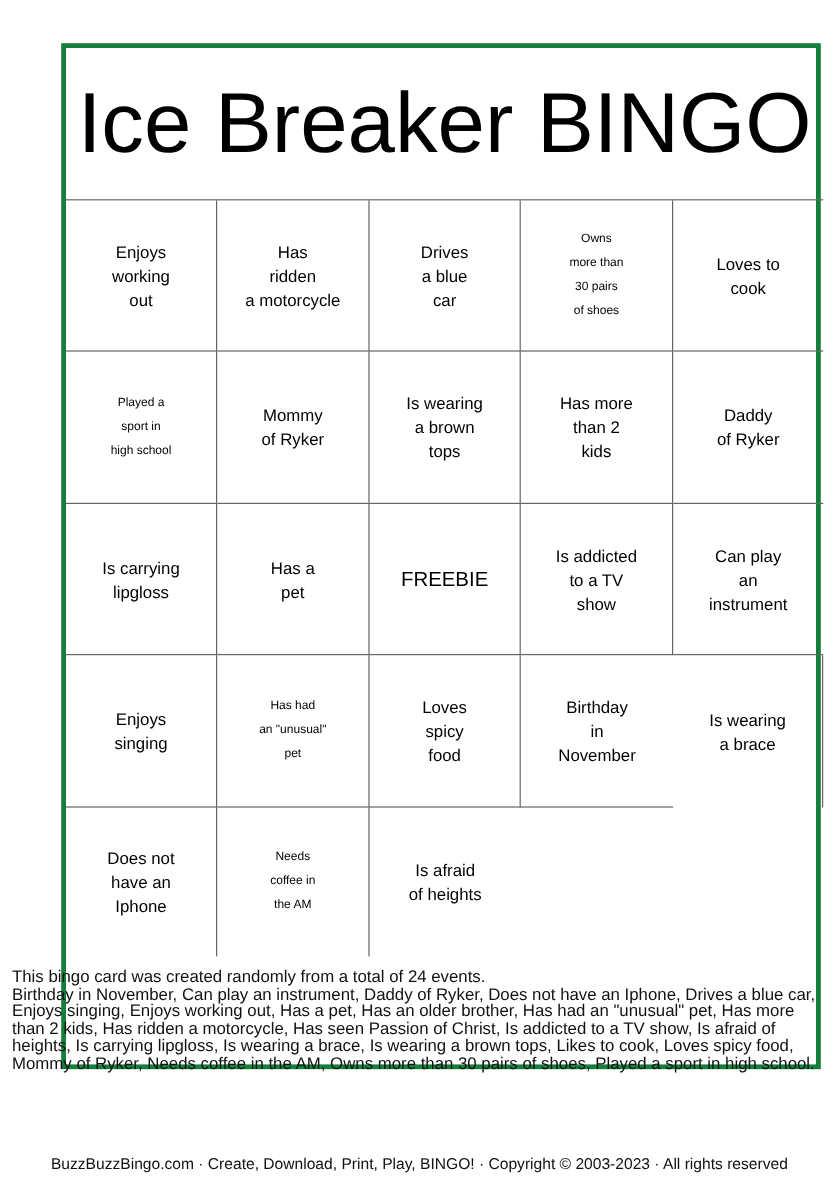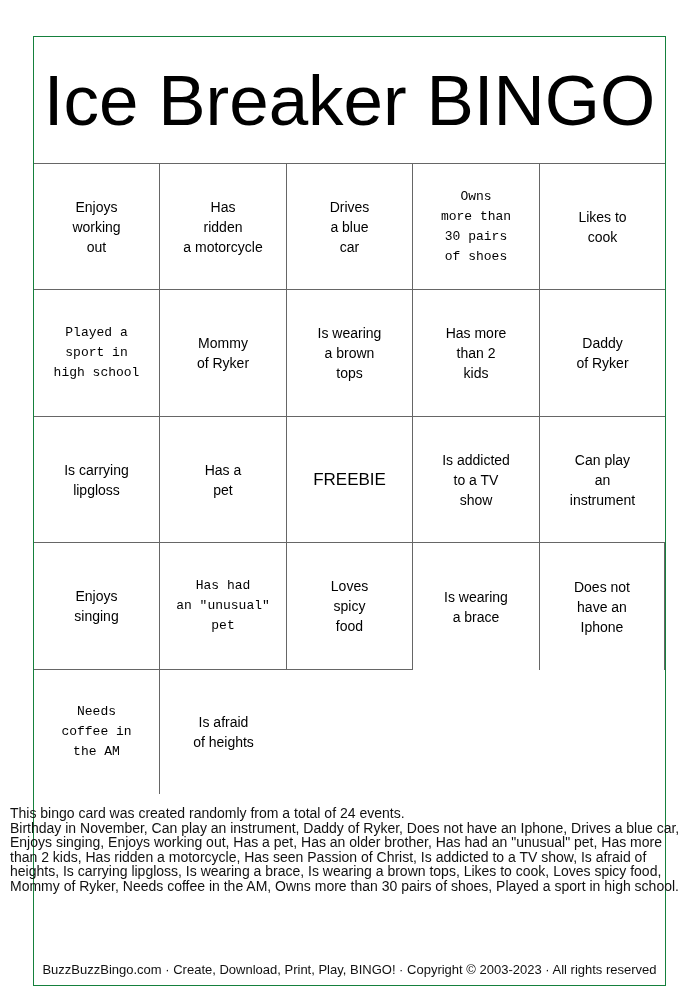--- a/index.html
+++ b/index.html
@@ -10,25 +10,25 @@
     body {
       width: 699px;
       height: 989px;
       position: relative;
       font-family: "Liberation Sans", sans-serif;
       color: #000000;
       overflow: hidden;
     }
     .card {
       position: absolute;
-      left: 33px;
+      left: 51px;
       top: 36px;
       width: 633px;
-      height: 950px;
-      border: 1px solid #15803d;
+      height: 855px;
+      border: 4px solid #15803d;
       box-sizing: border-box;
     }
     .title {
       position: absolute;
       left: 0;
       top: 0;
       width: 631px;
       height: 126px;
       border-bottom: 1px solid #666666;
       display: flex;
@@ -60,23 +60,22 @@
       padding: 0 4px;
     }
     .cell.last-col { border-right: none; }
     .cell.last-row { border-bottom: none; }
     .cell-text {
       font-size: 14px;
       line-height: 20px;
       white-space: pre-line;
     }
     .cell-text.small {
-      font-size: 13px;
+      font-size: 10px;
       line-height: 20px;
-      font-family: Liberation Mono, monospace;
     }
     .cell-text.free {
       font-size: 17px;
     }
     .notes {
       position: absolute;
       left: 10px;
       top: 806px;
       width: 682px;
       font-size: 14px;
@@ -117,21 +116,21 @@
 a blue
 car</span>
       </div>
     <div class="cell">
         <span class="cell-text small">Owns
 more than
 30 pairs
 of shoes</span>
       </div>
     <div class="cell last-col">
-        <span class="cell-text">Likes to
+        <span class="cell-text">Loves to
 cook</span>
       </div>
 
     <div class="cell">
         <span class="cell-text small">Played a
 sport in
 high school</span>
       </div>
     <div class="cell">
         <span class="cell-text">Mommy
@@ -180,20 +179,25 @@
       </div>
     <div class="cell">
         <span class="cell-text small">Has had
 an "unusual"
 pet</span>
       </div>
     <div class="cell">
         <span class="cell-text">Loves
 spicy
 food</span>
+      </div>
+    <div class="cell last-col">
+        <span class="cell-text">Birthday
+in
+November</span>
       </div>
 
     <div class="cell last-row">
         <span class="cell-text">Is wearing
 a brace</span>
       </div>
     <div class="cell last-row">
         <span class="cell-text">Does not
 have an
 Iphone</span>

